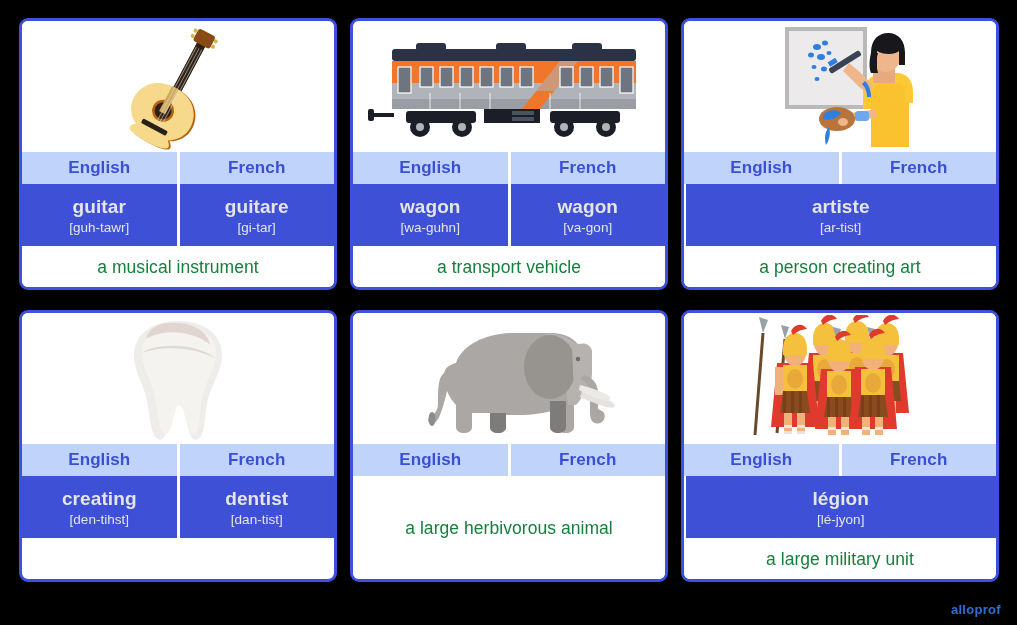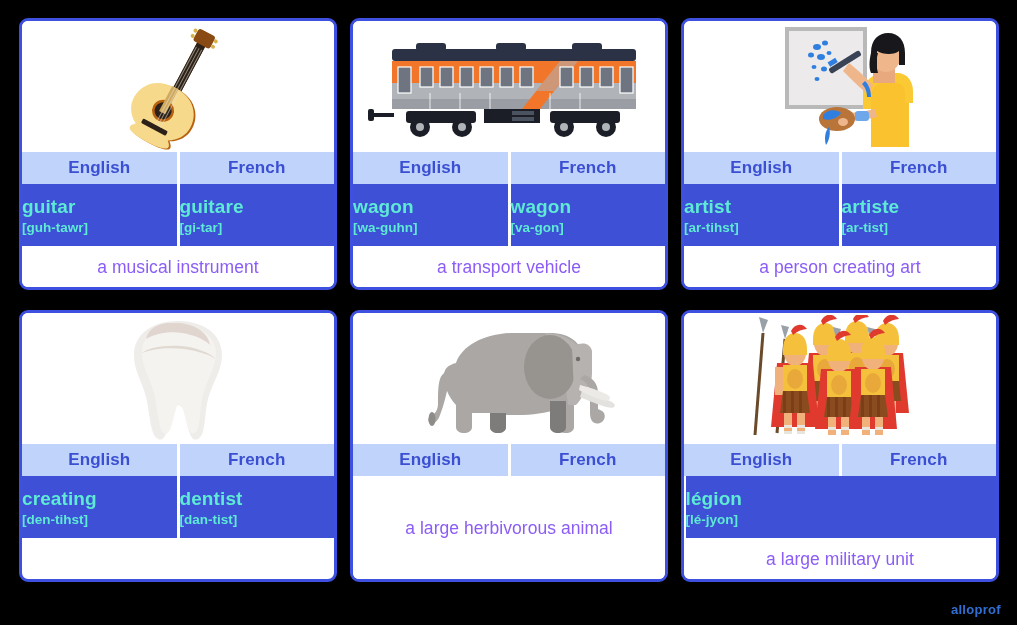--- a/index.html
+++ b/index.html
@@ -60,53 +60,53 @@
   .hdr-cell.right { margin-left: 1.5px; }
 
   .word-row {
     flex: 0 0 62px;
     display: flex;
     background: #ffffff;
   }
   .word-cell {
     flex: 1 1 50%;
     background: #3d50d6;
-    color: #5eead4;
+    color: #e5e5e5;
     display: flex;
     flex-direction: column;
-    align-items: flex-start;
+    align-items: center;
     justify-content: center;
     padding-top: 2px;
   }
   .word-cell.left { margin-right: 1.5px; }
   .word-cell.right { margin-left: 1.5px; }
   .word {
     font-size: 19px;
     font-weight: bold;
     line-height: 1.15;
     letter-spacing: .1px;
   }
   .phon {
     font-size: 13.5px;
-    font-weight: bold;
+    font-weight: normal;
     line-height: 1.3;
     margin-top: 1px;
   }
 
   .def-row {
     flex: 1 1 auto;
     background: #ffffff;
     display: flex;
     align-items: center;
     justify-content: center;
     border-top: 2px solid #ffffff;
   }
   .def {
     font-size: 17.5px;
-    color: #8b5cf6;
+    color: #15803d;
     text-align: center;
     letter-spacing: .05px;
   }
 
   .watermark {
     position: absolute;
     right: 16px; bottom: 8px;
     font-size: 13px;
     color: #3b82f6;
     opacity: .85;
@@ -264,24 +264,20 @@
           <path d="M84 104 C86 110 84 118 81 122 C79 116 80 108 84 104 Z" fill="#2f7fe0"></path>
           <rect x="110" y="88" width="14" height="10" rx="3" fill="#6fa8ea"></rect>
           <path d="M120 58 C124 62 126 68 126 74 L122 74 C122 68 120 64 117 61 Z" fill="#2f7fe0"></path>
         </svg>
       </div>
       <div class="hdr-row">
         <div class="hdr-cell left">English</div>
         <div class="hdr-cell right">French</div>
       </div>
       <div class="word-row">
-        <div class="word-cell left">
-          <span class="word">artist</span>
-          <span class="phon">[ar-tihst]</span>
-        </div>
         <div class="word-cell right">
           <span class="word">artiste</span>
           <span class="phon">[ar-tist]</span>
         </div>
       </div>
       <div class="def-row">
         <span class="def">a person creating art</span>
       </div>
     </div>
 

